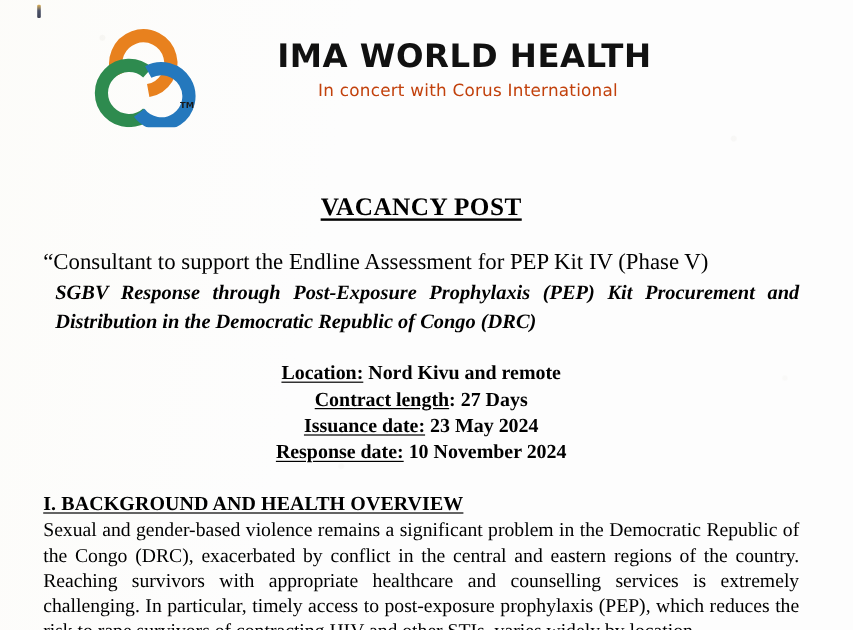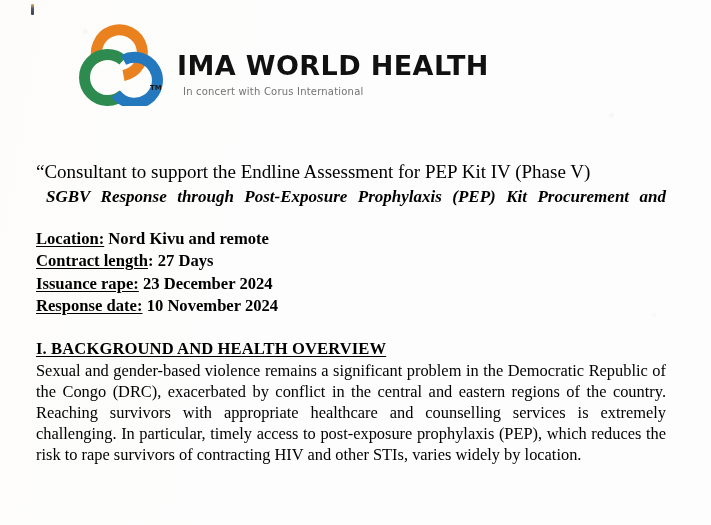--- a/index.html
+++ b/index.html
@@ -57,37 +57,38 @@
     position: absolute;
     left: 76px;
     top: 6px;
     width: 92px;
     height: 88px;
   }
   .logo-mark svg { display: block; }
   .logo-text {
     position: absolute;
     left: 177px;
-    top: 40px;
+    top: 22px;
     width: 420px;
+    text-align: center;
   }
   .brand-name {
     font-family: "DejaVu Sans", sans-serif;
     font-weight: bold;
     font-size: 27px;
     letter-spacing: 0.4px;
     line-height: 1.05;
     color: #111111;
     white-space: nowrap;
   }
   .brand-tagline {
     font-family: "DejaVu Sans", sans-serif;
-    font-size: 10px;
+    font-size: 14px;
     letter-spacing: 0.2px;
-    color: #737373;
+    color: #c2410c;
     margin-top: 6px;
     margin-left: 6px;
     white-space: nowrap;
   }
 
   
   .content {
     position: absolute;
     left: 36px;
     top: 160px;
@@ -125,20 +126,21 @@
   }
 
   .meta {
     margin-top: 20px;
   }
   .meta-row {
     font-size: 16.6px;
     line-height: 1.33;
     font-weight: bold;
     white-space: nowrap;
+    text-align: center;
   }
   .meta-label {
     text-decoration: underline;
     text-underline-offset: 2px;
   }
   .meta-value {
     font-weight: bold;
   }
 
   .section-heading {
@@ -183,38 +185,42 @@
 
     <div class="logo-text">
       <div class="brand-name">IMA WORLD HEALTH</div>
       <div class="brand-tagline">In concert with Corus International</div>
     </div>
 
   </div>
 
   <div class="content">
 
+    <div class="doc-heading">
+      <span>VACANCY POST</span>
+    </div>
 
     <div class="title-block">
       <p class="title-line-1">“Consultant to support the Endline Assessment for PEP Kit IV (Phase V)</p>
       <p class="title-italic">SGBV Response through Post-Exposure Prophylaxis (PEP) Kit Procurement and</p>
+      <p class="title-italic last">Distribution in the Democratic Republic of Congo (DRC)</p>
     </div>
 
     <div class="meta">
 
       <div class="meta-row">
         <span class="meta-label">Location:</span><span class="meta-value"> Nord Kivu and remote</span>
       </div>
 
       <div class="meta-row">
         <span class="meta-label">Contract length</span><span class="meta-value">: 27 Days</span>
       </div>
 
       <div class="meta-row">
-        <span class="meta-label">Issuance rape:</span><span class="meta-value">  23 December 2024</span>
+        <span class="meta-label">Issuance date:</span><span class="meta-value">  23 May 2024</span>
       </div>
 
       <div class="meta-row">
         <span class="meta-label">Response date:</span><span class="meta-value">  10 November 2024</span>
       </div>
 
     </div>
 
     <div class="section-heading">
       <span>I. BACKGROUND AND HEALTH OVERVIEW</span>

